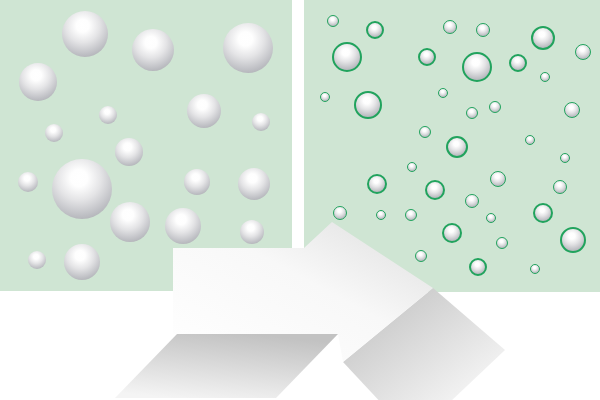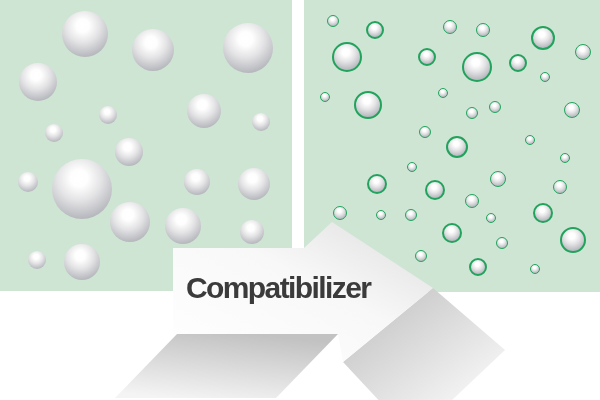--- a/index.html
+++ b/index.html
@@ -102,15 +102,14 @@
       <linearGradient id="gHeadShadow" x1="0.15" y1="0.1" x2="0.85" y2="0.95">
         <stop offset="0" stop-color="#c6c6c6"></stop>
         <stop offset="1" stop-color="#ffffff"></stop>
       </linearGradient>
     </defs>
     <polygon fill="url(#gBodyShadow)" points="177,334 338,334 276,398 115,398"></polygon>
     <polygon fill="url(#gHeadShadow)" points="343,362 433,288 505,350 413,437"></polygon>
     <polygon fill="url(#gFace)" points="173,248 304,248 332,222 433,288 343,362 338,334 173,334"></polygon>
   </svg>
 
-  <span class="arrow-label" style="color: rgb(59, 59, 59);">Compatibilizer</span>
 
 </div>
 
 </body></html>

